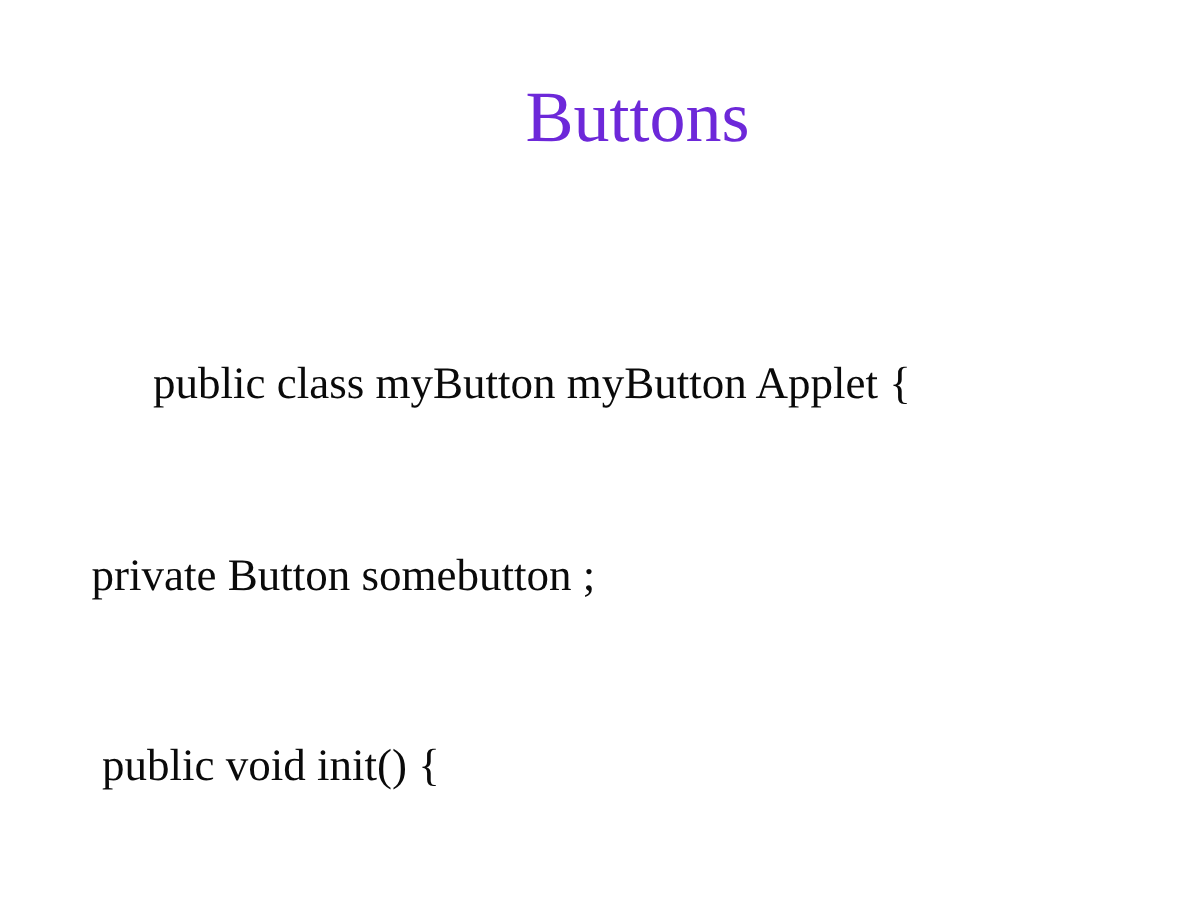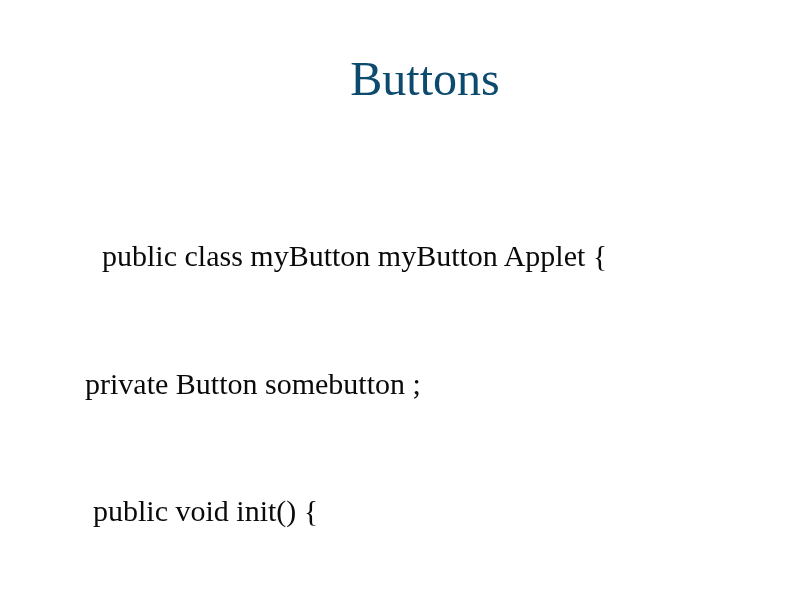--- a/index.html
+++ b/index.html
@@ -20,37 +20,37 @@
     top: 50px;
     left: 0;
     width: 100%;
     box-sizing: border-box;
     padding-left: 50px;          
     margin: 0;
     text-align: center;
     font-size: 48px;
     font-weight: 400;
     line-height: 1.2;
-    color: #0c4a6e;
+    color: #6d28d9;
   }
   .code-block {
     position: absolute;
     top: 150px;
     left: 0;
     width: 100%;
     font-size: 30px;
     line-height: 42.5px;
     color: #0a0a0a;
     white-space: pre;
   }
   .code-line { margin: 0; }
   
   .l0 { margin-left: 102px; }
-  .l1 { margin-left: 85px; }
-  .l2 { margin-left: 93px; }
+  .l1 { margin-left: 61px; }
+  .l2 { margin-left: 68px; }
 </style>
 </head>
 <body>
 
 <div class="slide">
   <h1 class="slide-title">Buttons</h1>
 
   <div class="code-block">
     <div class="code-line l0">public class myButton myButton Applet {</div>
     <div class="code-line l1">private Button somebutton ;</div>

